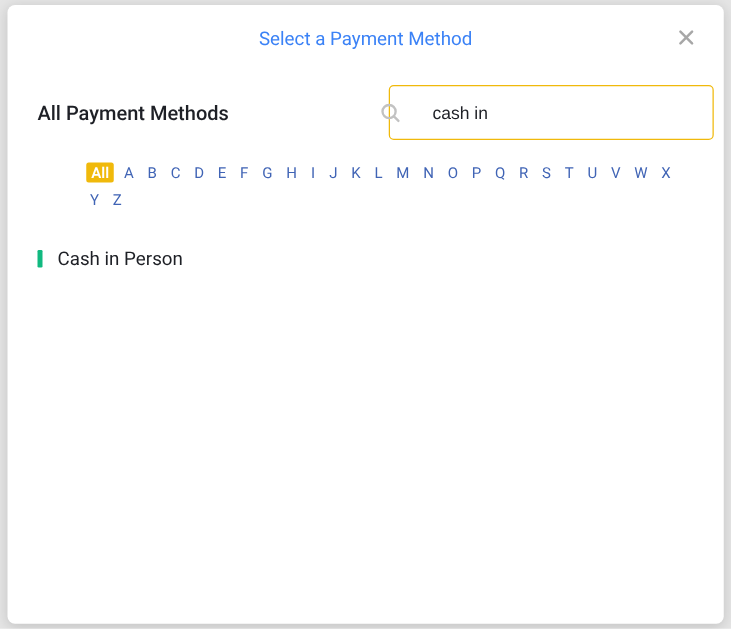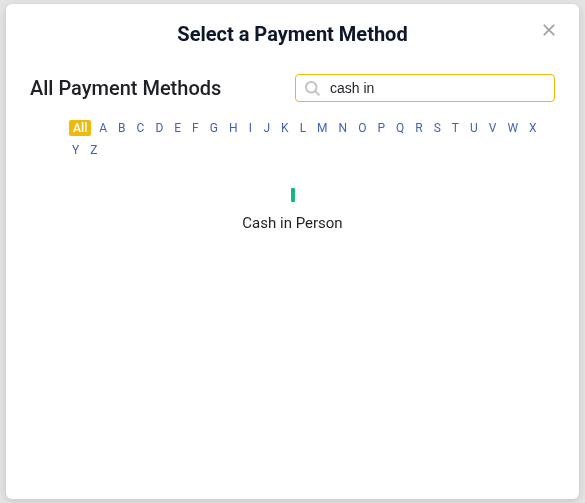--- a/index.html
+++ b/index.html
@@ -22,23 +22,23 @@
     box-shadow: 0 2px 10px rgba(0,0,0,0.15);
     display: flex;
     flex-direction: column;
   }
   .header {
     position: relative;
     padding: 18px 20px 10px 20px;
     text-align: center;
   }
   .title {
-    font-size: 20px;
-    font-weight: 700;
-    color: #0f172a;
+    font-size: 15px;
+    font-weight: 400;
+    color: #3b82f6;
   }
   .close-btn {
     position: absolute;
     top: 16px;
     right: 18px;
     width: 24px;
     height: 24px;
     cursor: pointer;
     display: flex;
     align-items: center;
@@ -47,38 +47,39 @@
   }
   .close-btn svg { width: 16px; height: 16px; }
   .sub-row {
     display: flex;
     align-items: center;
     justify-content: space-between;
     padding: 18px 24px 8px 24px;
     gap: 20px;
   }
   .sub-title {
-    font-size: 20px;
+    font-size: 16px;
     font-weight: 500;
     color: #1e2026;
     text-align: right;
   }
   .search-wrap {
     flex: 0 0 260px;
     position: relative;
   }
   .search-input {
     width: 100%;
-    height: 28px;
+    height: 44px;
     border: 1px solid #f0b90b;
     border-radius: 4px;
     padding: 0 10px 0 34px;
     font-size: 14px;
     color: #1e2026;
     outline: none;
+    margin-left: 16px;
   }
   .search-icon {
     position: absolute;
     left: 8px;
     top: 50%;
     transform: translateY(-50%);
     width: 18px;
     height: 18px;
     color: #c2c2c2;
     pointer-events: none;
@@ -107,21 +108,20 @@
   }
   .list {
     padding: 18px 24px;
   }
   .list-item {
     display: flex;
     align-items: center;
     gap: 12px;
     padding: 6px 0;
     cursor: pointer;
-    flex-direction: column;
   }
   .item-accent {
     width: 4px;
     height: 14px;
     border-radius: 1px;
   }
   .item-label {
     font-size: 15px;
     color: #1e2026;
   }

